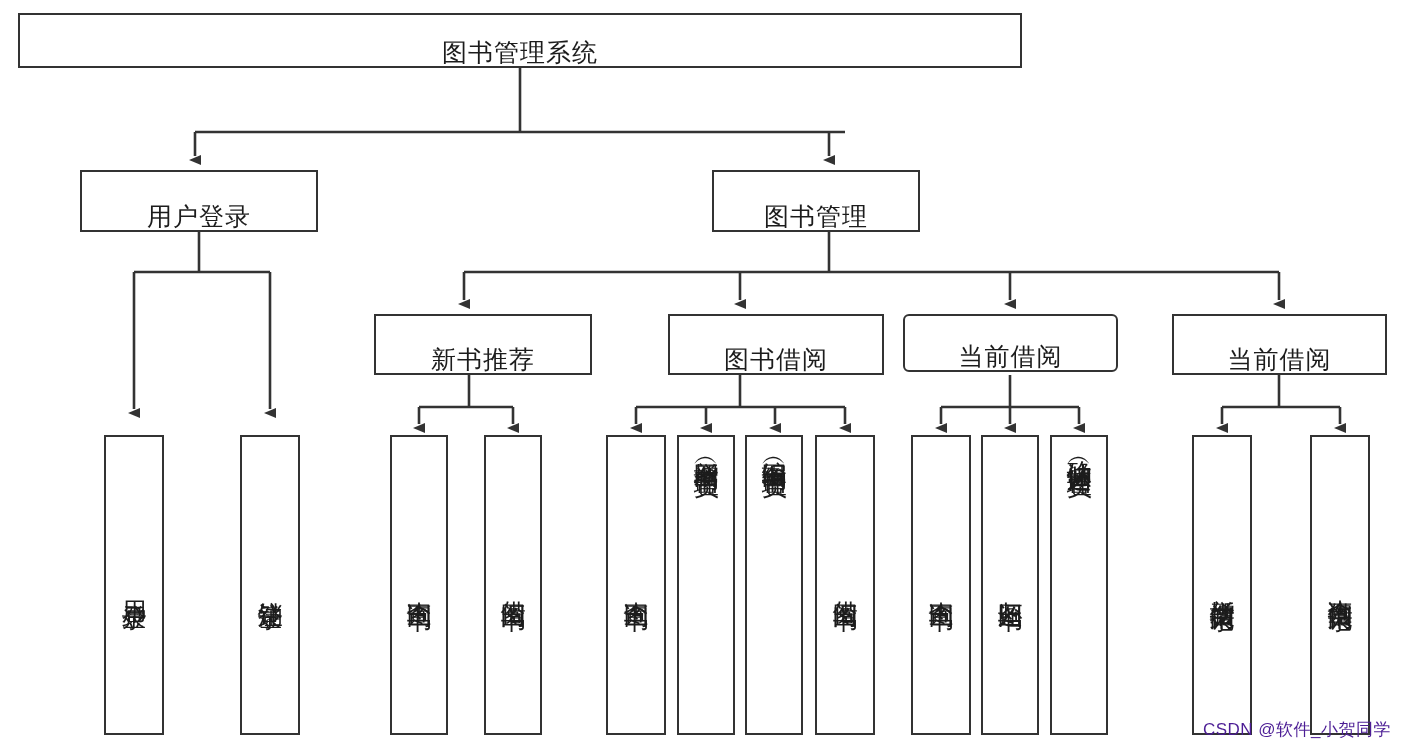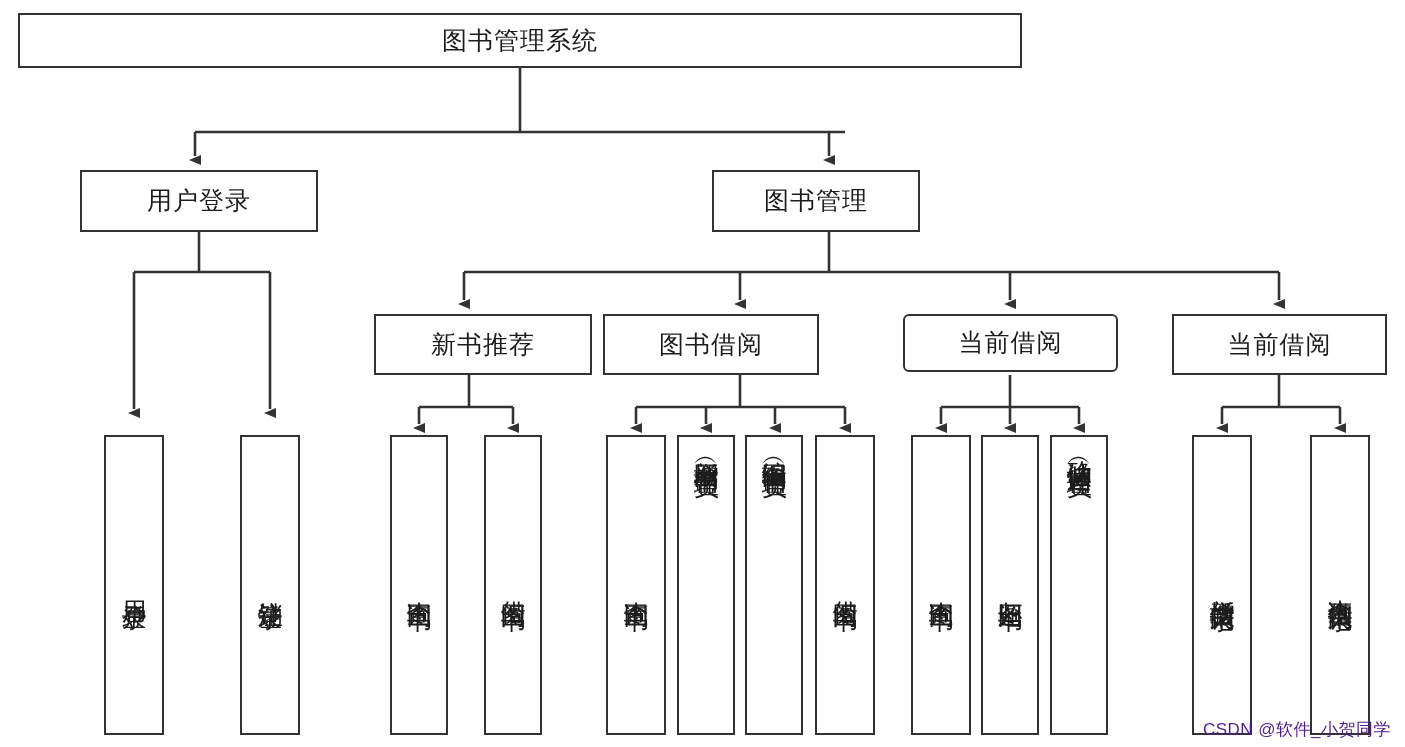--- a/index.html
+++ b/index.html
@@ -25,21 +25,21 @@
     width: 1405px;
     height: 747px;
     pointer-events: none;
   }
   .node {
     position: absolute;
     box-sizing: border-box;
     background: #ffffff;
     border: 2px solid #333333;
     display: flex;
-    align-items: center;
+    align-items: flex-end;
     justify-content: center;
     color: #1c1c1c;
   }
   .node-h .node-label {
     font-size: 25px;
     line-height: 1.1;
     letter-spacing: 1px;
     white-space: nowrap;
   }
   .node-root .node-label {
@@ -138,21 +138,21 @@
   </div>
 
   <div class="node node-h" style="left:712px; top:170px; width:208px; height:62px;">
     <span class="node-label">图书管理</span>
   </div>
 
   <div class="node node-h" style="left:374px; top:314px; width:218px; height:61px;">
     <span class="node-label">新书推荐</span>
   </div>
 
-  <div class="node node-h" style="left:603px; top:314px; width:216px; height:61px;">
+  <div class="node node-h" style="left:668px; top:314px; width:216px; height:61px;">
     <span class="node-label">图书借阅</span>
   </div>
 
   <div class="node node-h" style="left:903px; top:314px; width:215px; height:58px;border-radius:6px;">
     <span class="node-label">当前借阅</span>
   </div>
 
   <div class="node node-h" style="left:1172px; top:314px; width:215px; height:61px;">
     <span class="node-label">当前借阅</span>
   </div>

